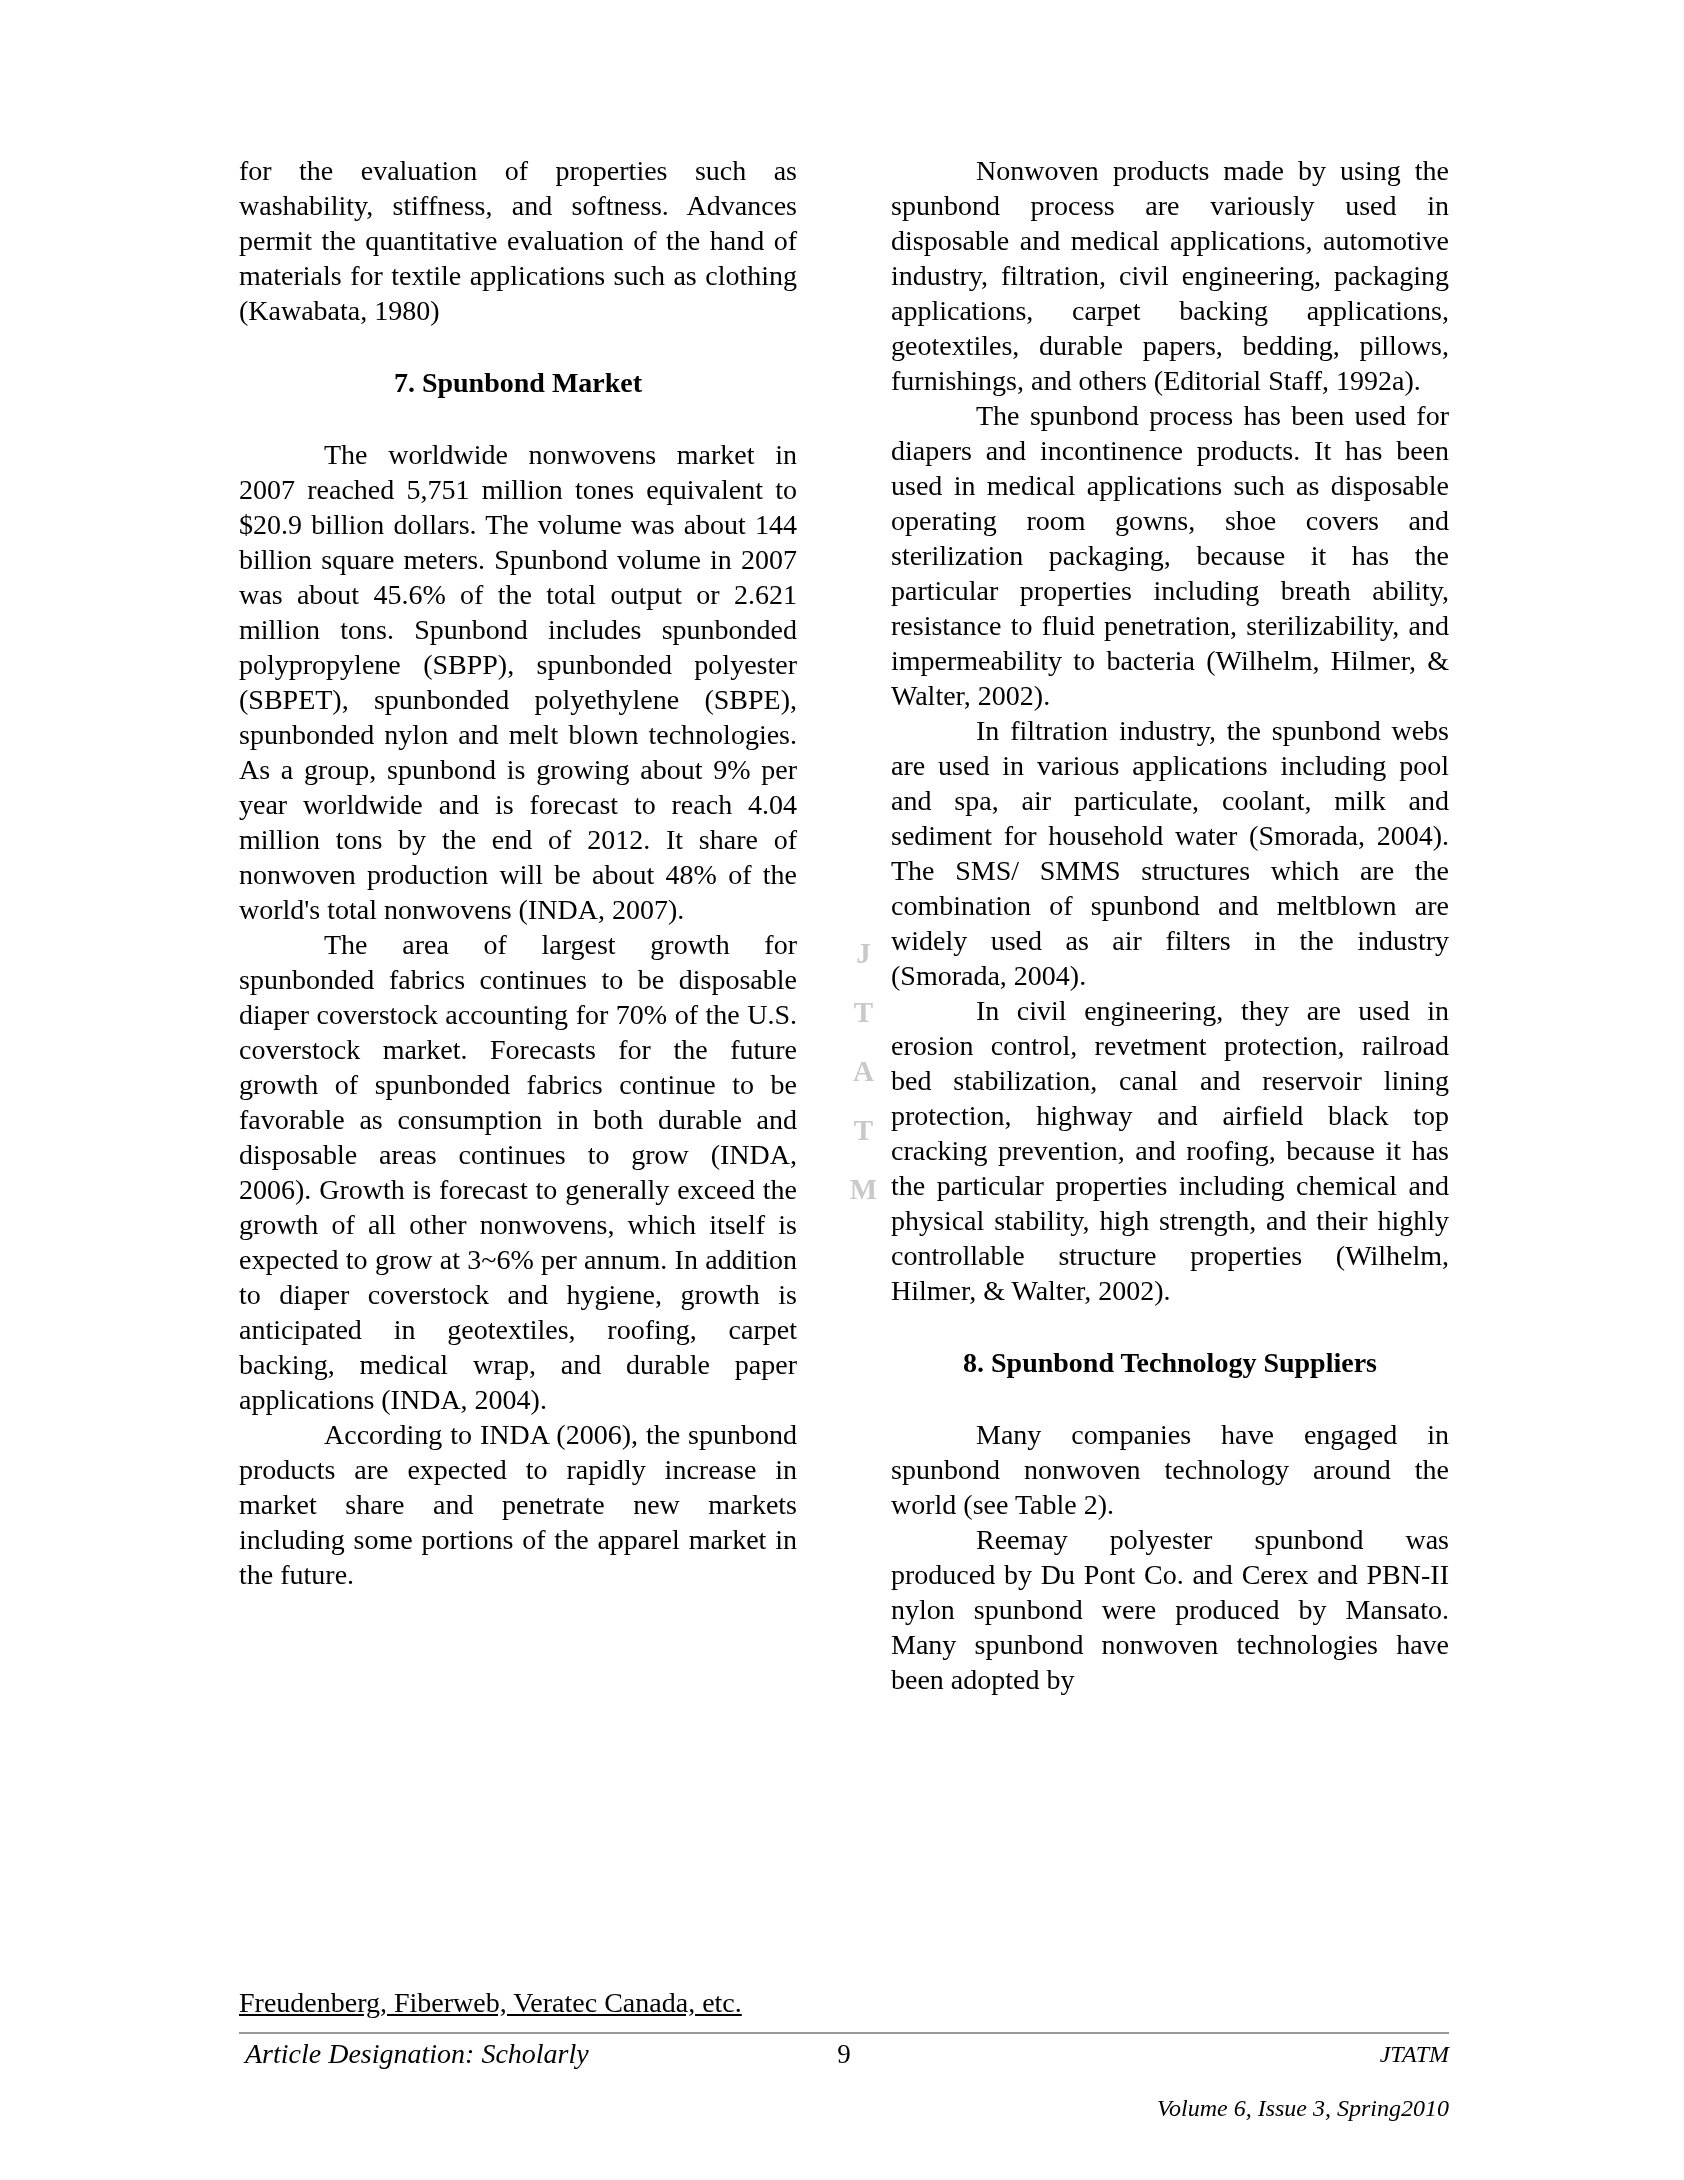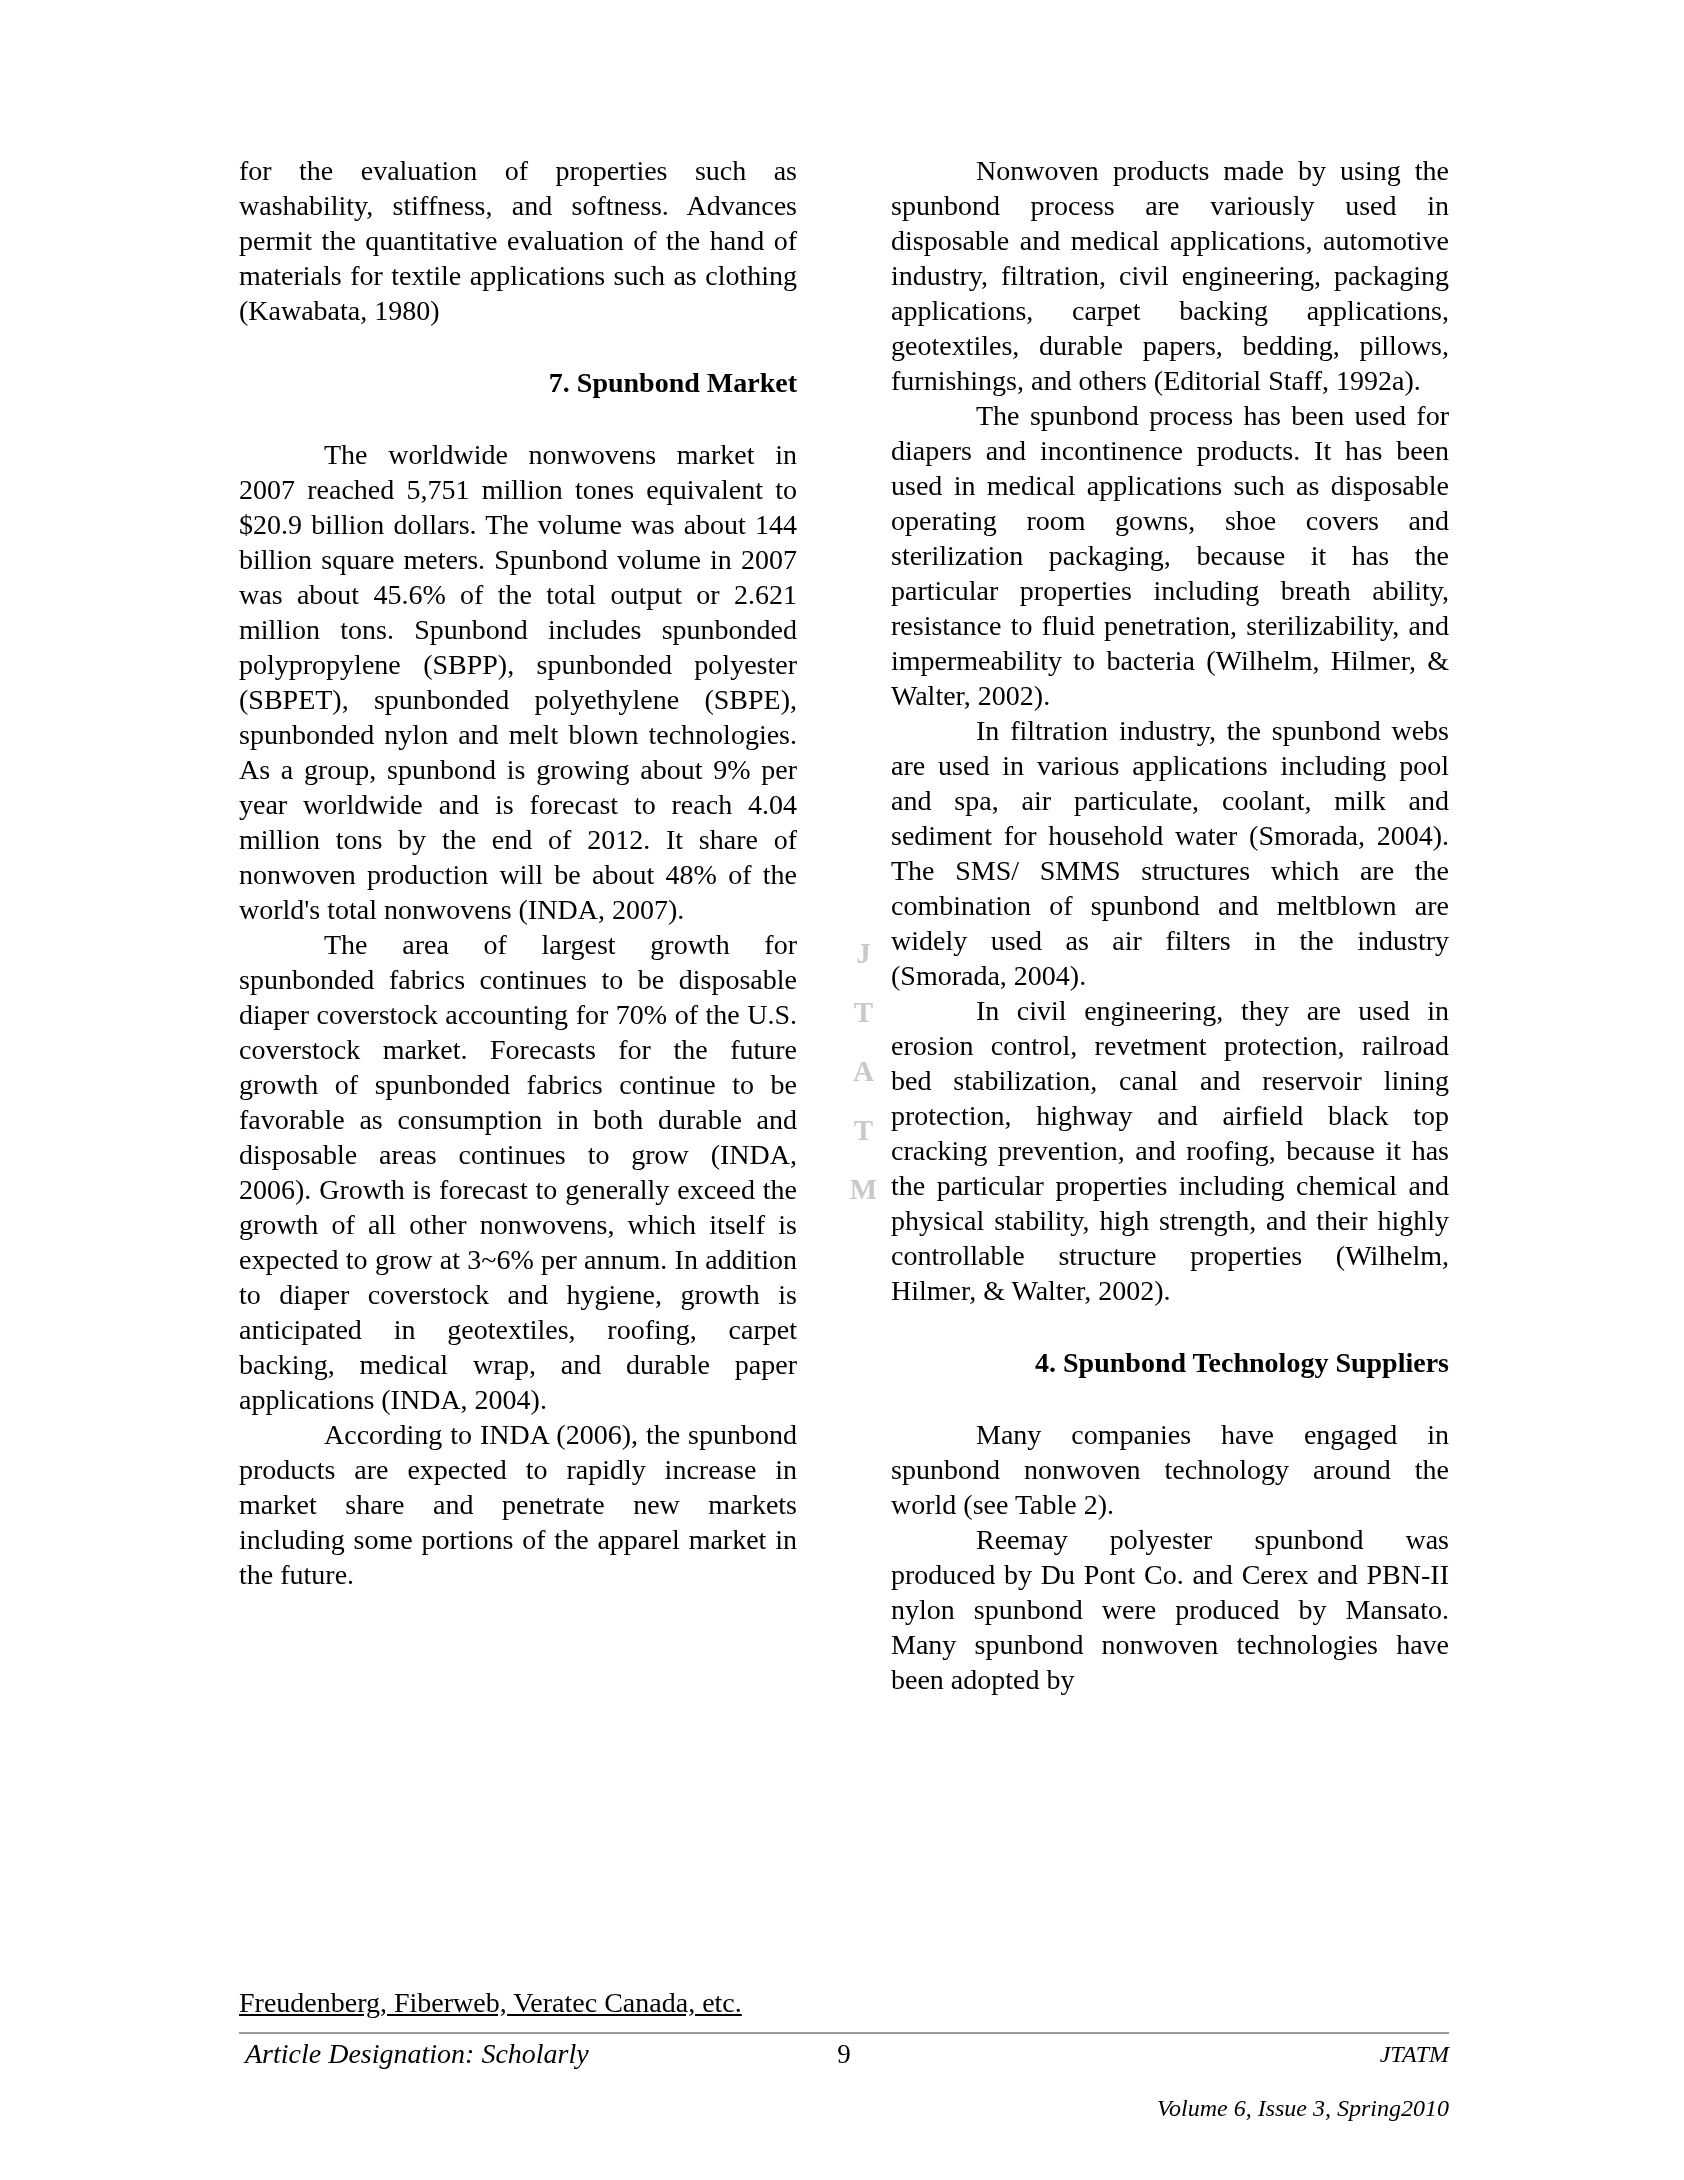--- a/index.html
+++ b/index.html
@@ -43,21 +43,21 @@
     -webkit-hyphens: none;
     hyphens: none;
   }
   p.indent-2 { text-indent: 85px; }
   p.no-indent { text-indent: 0; }
   h2.heading {
     margin: 0;
     font-size: 28px;
     line-height: 35px;
     font-weight: bold;
-    text-align: right;
+    text-align: center;
   }
   .gap-head-before { height: 37px; }
   .gap-head-after { height: 37px; }
 
   
   .watermark {
     position: absolute;
     left: 825px;
     top: 924px;
     width: 77px;
@@ -173,21 +173,21 @@
 
         <p class="para indent-2">The spunbond process has  been used for diapers and incontinence products. It has been used in medical applications such as disposable operating room gowns, shoe covers and sterilization packaging, because it has the particular properties including breath ability, resistance to fluid penetration, sterilizability, and impermeability to bacteria (Wilhelm, Hilmer, &amp; Walter, 2002).</p>
 
 
         <p class="para indent-2">In filtration industry, the spunbond webs are used in various applications including pool and spa, air particulate, coolant, milk and sediment for household water (Smorada, 2004). The SMS/ SMMS structures which are the combination of spunbond and meltblown are widely used as air filters in the industry (Smorada, 2004).</p>
 
         <p class="para indent-2">In civil engineering, they are used in erosion control, revetment protection, railroad bed stabilization, canal and reservoir lining protection, highway and airfield black top cracking prevention, and roofing, because it has the particular properties including chemical and physical stability, high strength, and their highly controllable structure properties (Wilhelm, Hilmer, &amp; Walter, 2002).</p>
 
         <div class="gap-head-before"></div>
 
-        <h2 class="heading">4. Spunbond Technology Suppliers</h2>
+        <h2 class="heading">8. Spunbond Technology Suppliers</h2>
 
         <div class="gap-head-after"></div>
 
         <p class="para indent-2">Many companies have engaged in spunbond nonwoven technology around the world (see Table 2).</p>
 
         <p class="para indent-2">Reemay polyester spunbond was produced by Du Pont Co. and Cerex and PBN-II nylon spunbond were produced by Mansato. Many spunbond nonwoven technologies have been adopted by</p>
       </div>
 
     </div>
   </div>

